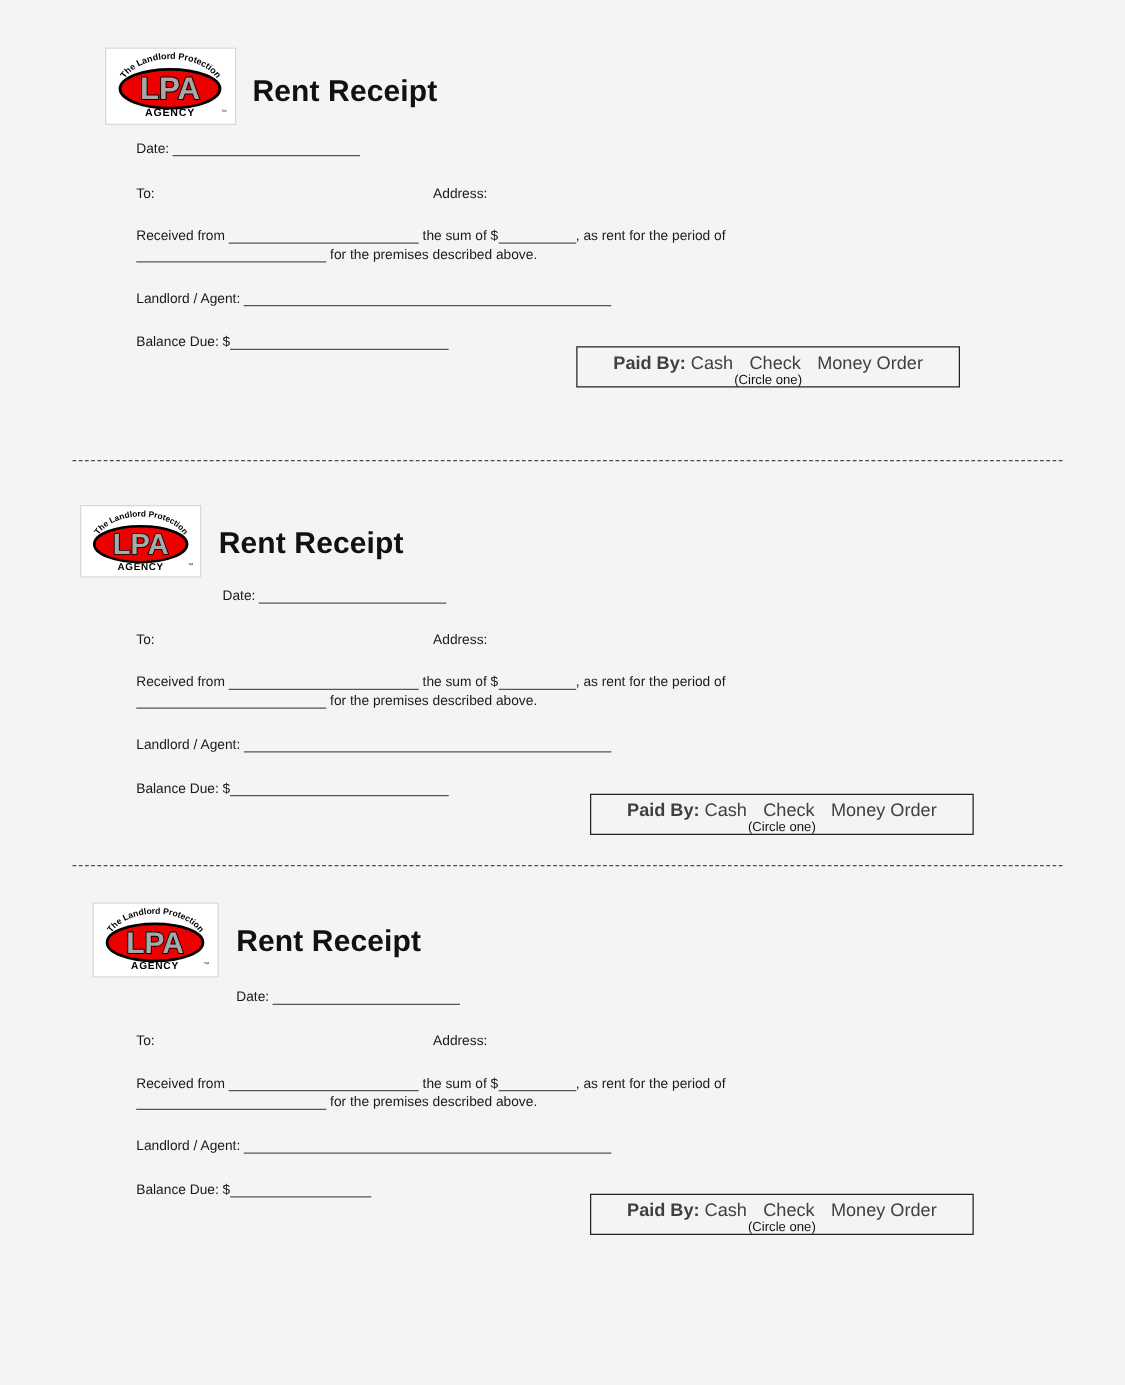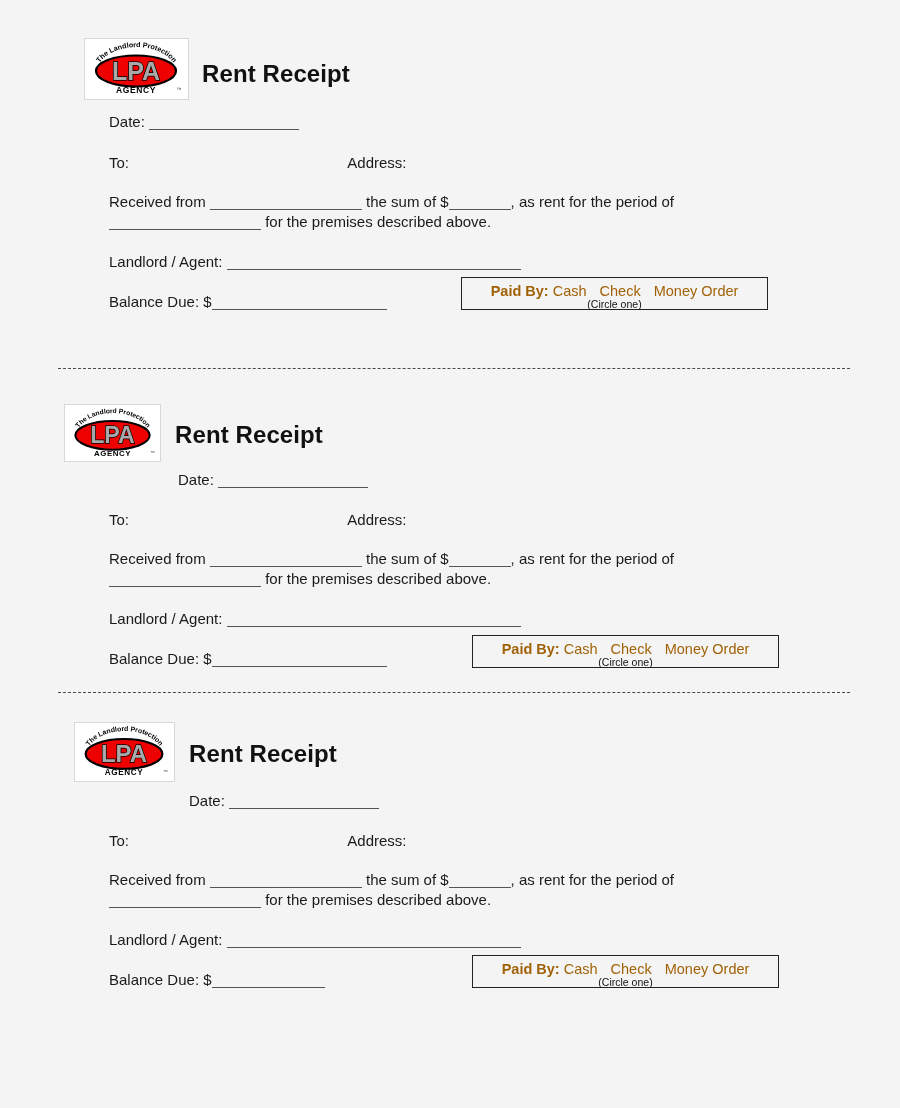--- a/index.html
+++ b/index.html
@@ -50,21 +50,21 @@
   .title {
     font-size: 24px;
     font-weight: bold;
     letter-spacing: 0.1px;
     color: #111;
     white-space: nowrap;
   }
 
   
   .line {
-    font-size: 15px;
+    font-size: 11px;
     color: #1a1a1a;
     white-space: nowrap;
     line-height: 1.25;
   }
 
   .blank {
     display: inline-block;
     border-bottom: 1.4px solid #555;
     vertical-align: -3px;
   }
@@ -77,21 +77,21 @@
   .paidby {
     position: absolute;
     border: 1.5px solid #222;
     background: transparent;
     box-sizing: border-box;
     text-align: center;
     padding-top: 5px;
   }
   .paidby-main {
     font-size: 14.5px;
-    color: #a16207;
+    color: #404040;
     white-space: nowrap;
   }
   .paidby-main b { font-weight: bold; }
   .paidby-main .opt { margin-left: 9px; }
   .paidby-sub {
     font-size: 10.5px;
     color: #111;
     margin-top: -1px;
   }
 

